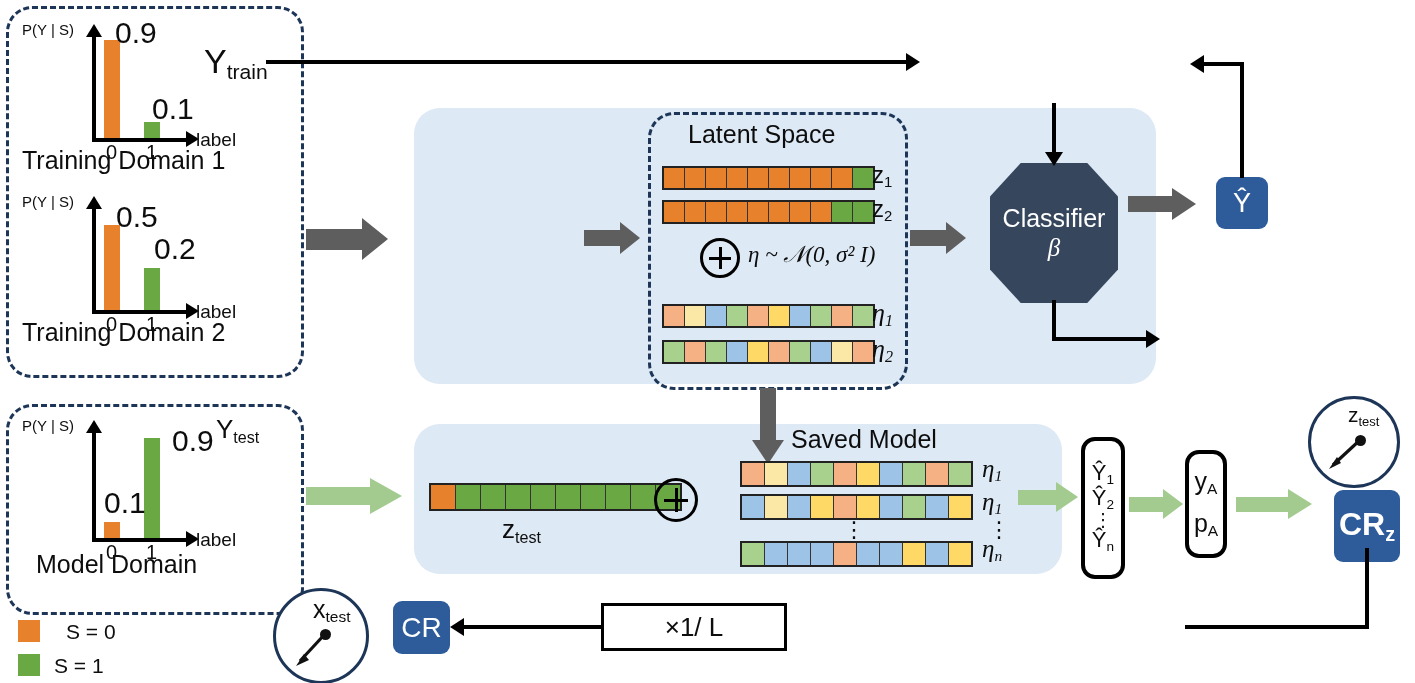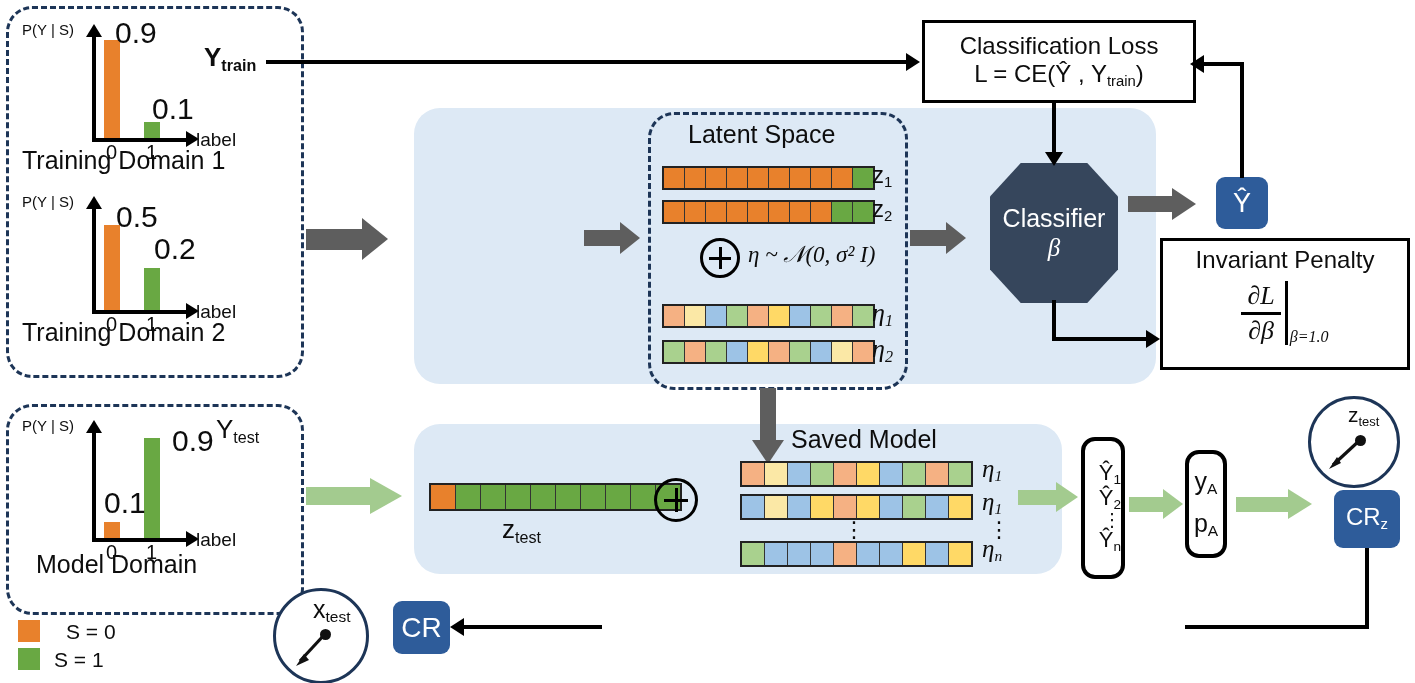--- a/index.html
+++ b/index.html
@@ -115,21 +115,21 @@
     <div class="tick t" style="left:126px;top:130px;">1</div>
     <div class="axlab t" style="left:176px;top:118px;font-size:19px;">label</div>
   </div>
   <div class="domlab t" style="left:36px;top:552px;">Model Domain</div>
 
   <div class="t" style="position:absolute;left:216px;top:416px;font-size:26px;">
     <span>Y</span><sub>test</sub>
   </div>
 
   <div class="abs" style="left:18px;top:620px;">
-    <div style="display:flex;align-items:center;margin-bottom:6px;">
+    <div style="display:flex;align-items:center;margin-bottom:12px;">
       <span style="display:inline-block;width:22px;height:22px;background:#e8812c;"></span>
       <span class="t" style="margin-left:26px;font-size:21px;">S = 0</span>
     </div>
     <div style="display:flex;align-items:center;">
       <span style="display:inline-block;width:22px;height:22px;background:#69a843;"></span>
       <span class="t" style="margin-left:14px;font-size:21px;">S = 1</span>
     </div>
   </div>
 
   <div class="blue-panel abs" style="left:414px;top:108px;width:742px;height:276px;"></div>
@@ -218,28 +218,22 @@
   <div class="fat" style="left:910px;top:222px;width:56px;height:32px;">
     <div class="shaft" style="width:36px;background:#5e5e5e;"></div>
     <div class="head" style="border-top-width:16px;border-bottom-width:16px;border-left:20px solid #5e5e5e;"></div>
   </div>
 
   <div class="octa ctr" style="left:990px;top:163px;width:128px;height:140px;flex-direction:column;">
     <span class="t" style="font-size:25px;">Classifier</span>
     <span class="t serif-ital" style="font-size:25px;margin-top:4px;">β</span>
   </div>
 
-  <div class="wbox ctr" style="left:922px;top:20px;width:274px;height:83px;flex-direction:column;">
-    <span class="t" style="font-size:24px;">Classification Loss</span>
-    <span class="t" style="font-size:24px;margin-top:4px;">
-      <span>L = CE(Ŷ , Y</span><sub>train</sub><span>)</span>
-    </span>
-  </div>
-
-  <div class="t" style="position:absolute;left:204px;top:44px;font-size:26px;font-weight:bold;">
+
+  <div class="t" style="position:absolute;left:204px;top:44px;font-size:34px;">
     <span>Y</span><sub>train</sub>
   </div>
   <div class="ln" style="left:266px;top:60px;width:640px;height:3.5px;"></div>
   <div class="ah r" style="left:906px;top:53px;"></div>
 
   <div class="ln" style="left:1052px;top:103px;width:3.5px;height:52px;"></div>
   <div class="ah d" style="left:1045px;top:152px;"></div>
 
   <div class="fat" style="left:1128px;top:188px;width:68px;height:32px;">
     <div class="shaft" style="width:44px;background:#5e5e5e;"></div>
@@ -247,32 +241,20 @@
   </div>
 
   <div class="bluebtn" style="left:1216px;top:177px;width:52px;height:52px;font-size:27px;">
     <span>Ŷ</span>
   </div>
 
   <div class="ln" style="left:1240px;top:62px;width:3.5px;height:116px;"></div>
   <div class="ln" style="left:1200px;top:62px;width:44px;height:3.5px;"></div>
   <div class="ah l" style="left:1190px;top:55px;"></div>
 
-  <div class="wbox" style="left:1160px;top:238px;width:250px;height:132px;">
-    <div class="t ctr" style="font-size:24px;height:38px;">Invariant Penalty</div>
-    <div style="display:flex;align-items:center;justify-content:center;margin-top:2px;">
-      <div style="display:inline-block;text-align:center;">
-        <div class="t serif-ital" style="font-size:26px;padding:0 6px;">∂L</div>
-        <div style="height:3px;background:#000;margin:3px 0;"></div>
-        <div class="t serif-ital" style="font-size:26px;padding:0 6px;">∂β</div>
-      </div>
-      <div style="width:3px;height:64px;background:#000;margin-left:4px;"></div>
-      <div class="t serif-ital" style="font-size:16px;align-self:flex-end;margin-left:2px;">β=1.0</div>
-    </div>
-  </div>
 
   <div class="ln" style="left:1052px;top:300px;width:3.5px;height:40px;"></div>
   <div class="ln" style="left:1052px;top:337px;width:96px;height:3.5px;"></div>
   <div class="ah r" style="left:1146px;top:330px;"></div>
 
   <div class="blue-panel abs" style="left:414px;top:424px;width:648px;height:150px;"></div>
 
   <div class="fat" style="left:752px;top:388px;width:32px;height:76px;">
     <div style="position:absolute;left:25%;top:0;width:50%;height:52px;background:#5e5e5e;"></div>
     <div style="position:absolute;left:0;bottom:0;width:0;height:0;border-left:16px solid transparent;border-right:16px solid transparent;border-top:24px solid #5e5e5e;"></div>
@@ -353,21 +335,21 @@
   <div class="t serif-ital" style="position:absolute;left:982px;top:536px;font-size:25px;">
     <span>η</span><sub>n</sub>
   </div>
 
   <div class="fat" style="left:1018px;top:482px;width:60px;height:30px;">
     <div class="shaft" style="width:38px;background:#a3cb8f;"></div>
     <div class="head" style="border-top-width:15px;border-bottom-width:15px;border-left:22px solid #a3cb8f;"></div>
   </div>
 
   <div class="rbox" style="left:1081px;top:437px;width:44px;height:142px;">
-    <div style="display:flex;flex-direction:column;align-items:flex-end;justify-content:center;height:100%;font-size:22px;line-height:1.05;">
+    <div style="display:flex;flex-direction:column;align-items:center;justify-content:center;height:100%;font-size:22px;line-height:1.05;">
       <div class="t"><span>Ŷ</span><sub>1</sub></div>
       <div class="t"><span>Ŷ</span><sub>2</sub></div>
       <div class="t" style="font-size:18px;">⋮</div>
       <div class="t"><span>Ŷ</span><sub>n</sub></div>
     </div>
   </div>
 
   <div class="fat" style="left:1129px;top:489px;width:54px;height:30px;">
     <div class="shaft" style="width:34px;background:#a3cb8f;"></div>
     <div class="head" style="border-top-width:15px;border-bottom-width:15px;border-left:20px solid #a3cb8f;"></div>
@@ -389,27 +371,30 @@
     <div style="position:absolute;left:44px;top:36px;width:11px;height:11px;background:#111;border-radius:50%;"></div>
     <svg width="86" height="86" style="position:absolute;left:0;top:0;">
       <line x1="49" y1="41" x2="22" y2="66" stroke="#111" stroke-width="3.2"></line>
       <polygon points="18,70 30,64 26,58" fill="#111"></polygon>
     </svg>
   </div>
   <div class="t" style="position:absolute;left:1348px;top:404px;font-size:21px;">
     <span>z</span><sub>test</sub>
   </div>
 
-  <div class="bluebtn" style="left:1334px;top:490px;width:66px;height:58px;font-size:24px;">
+  <div class="bluebtn" style="left:1334px;top:490px;width:66px;height:72px;font-size:32px;font-weight:bold;">
     <span class="t"><span>CR</span><sub>z</sub></span>
   </div>
 
   <div class="ln" style="left:1365px;top:548px;width:3.5px;height:80px;"></div>
   <div class="ln" style="left:1185px;top:625px;width:184px;height:3.5px;"></div>
 
+  <div class="wbox ctr" style="left:601px;top:603px;width:186px;height:48px;">
+    <span class="t" style="font-size:26px;">×1/ L</span>
+  </div>
   <div class="ln" style="left:460px;top:625px;width:142px;height:3.5px;"></div>
   <div class="ah l" style="left:450px;top:618px;"></div>
 
   <div class="bluebtn" style="left:393px;top:601px;width:57px;height:53px;font-size:28px;">
     <span>CR</span>
   </div>
 
   <div class="circ" style="left:273px;top:588px;width:90px;height:90px;">
     <div style="position:absolute;left:44px;top:38px;width:11px;height:11px;background:#111;border-radius:50%;"></div>
     <svg width="90" height="90" style="position:absolute;left:0;top:0;">

